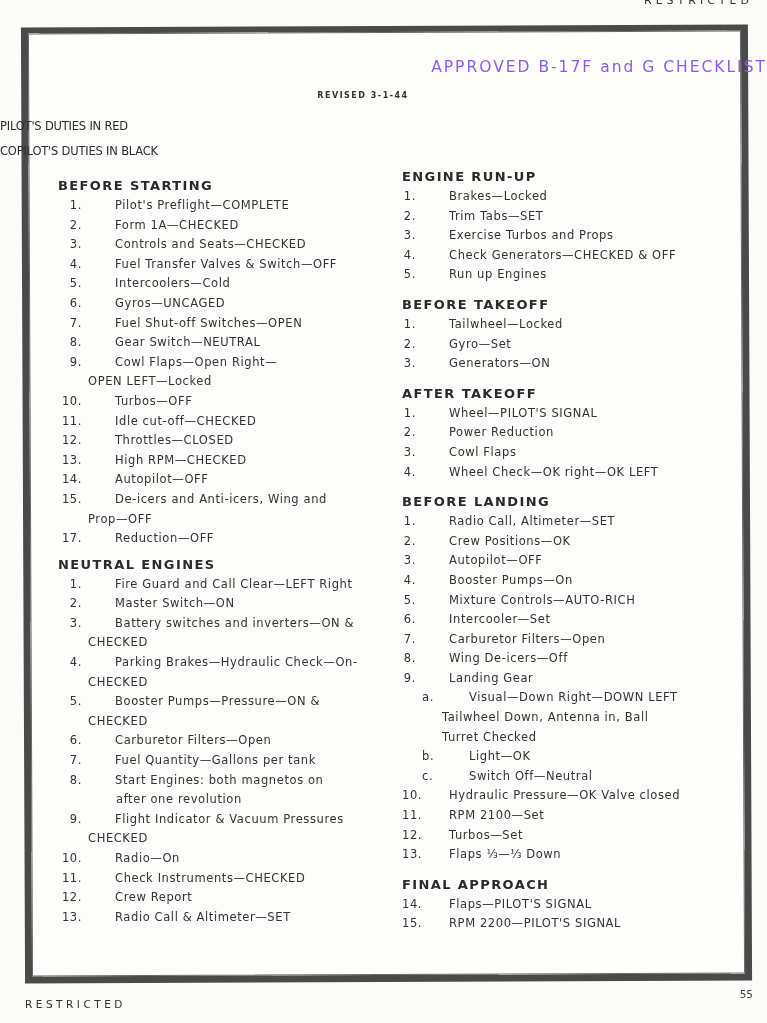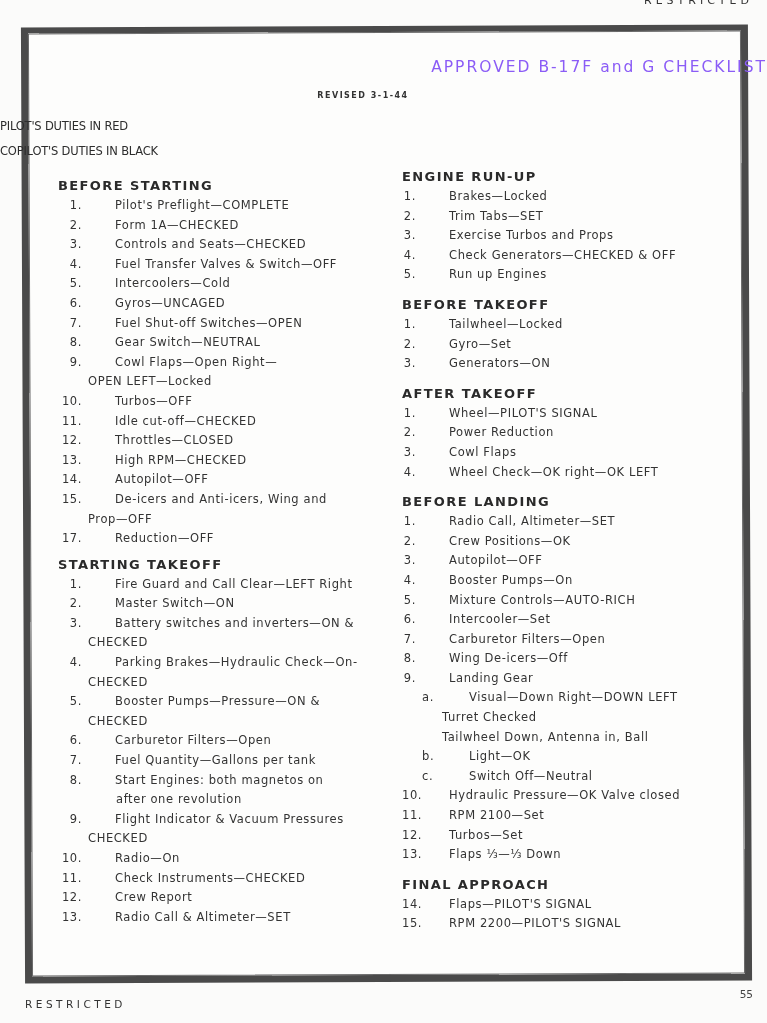--- a/index.html
+++ b/index.html
@@ -145,21 +145,21 @@
         </div>
         <div class="cont">Prop—OFF</div>
         <div class="item">
           <span class="num">17.</span>
           <span class="txt">Reduction—OFF</span>
         </div>
       </div>
   </div>
   <div class="gap-sm"></div>
   <div class="section">
-    <div class="section-heading">STARTING TAKEOFF</div>
+    <div class="section-heading">NEUTRAL ENGINES</div>
     <div id="ls2">
         <div class="item">
           <span class="num">1.</span>
           <span class="txt">Fire Guard and Call Clear—LEFT Right</span>
         </div>
         <div class="item">
           <span class="num">2.</span>
           <span class="txt">Master Switch—ON</span>
         </div>
         <div class="item">
@@ -318,22 +318,22 @@
           <span class="txt">Wing De-icers—Off</span>
         </div>
         <div class="item">
           <span class="num">9.</span>
           <span class="txt">Landing Gear</span>
         </div>
         <div class="sub">
           <span class="num">a.</span>
           <span class="txt">Visual—Down Right—DOWN LEFT</span>
         </div>
+        <div class="sub-cont">Tailwheel Down, Antenna in, Ball</div>
         <div class="sub-cont">Turret Checked</div>
-        <div class="sub-cont">Tailwheel Down, Antenna in, Ball</div>
         <div class="sub">
           <span class="num">b.</span>
           <span class="txt">Light—OK</span>
         </div>
         <div class="sub">
           <span class="num">c.</span>
           <span class="txt">Switch Off—Neutral</span>
         </div>
         <div class="item">
           <span class="num">10.</span>

